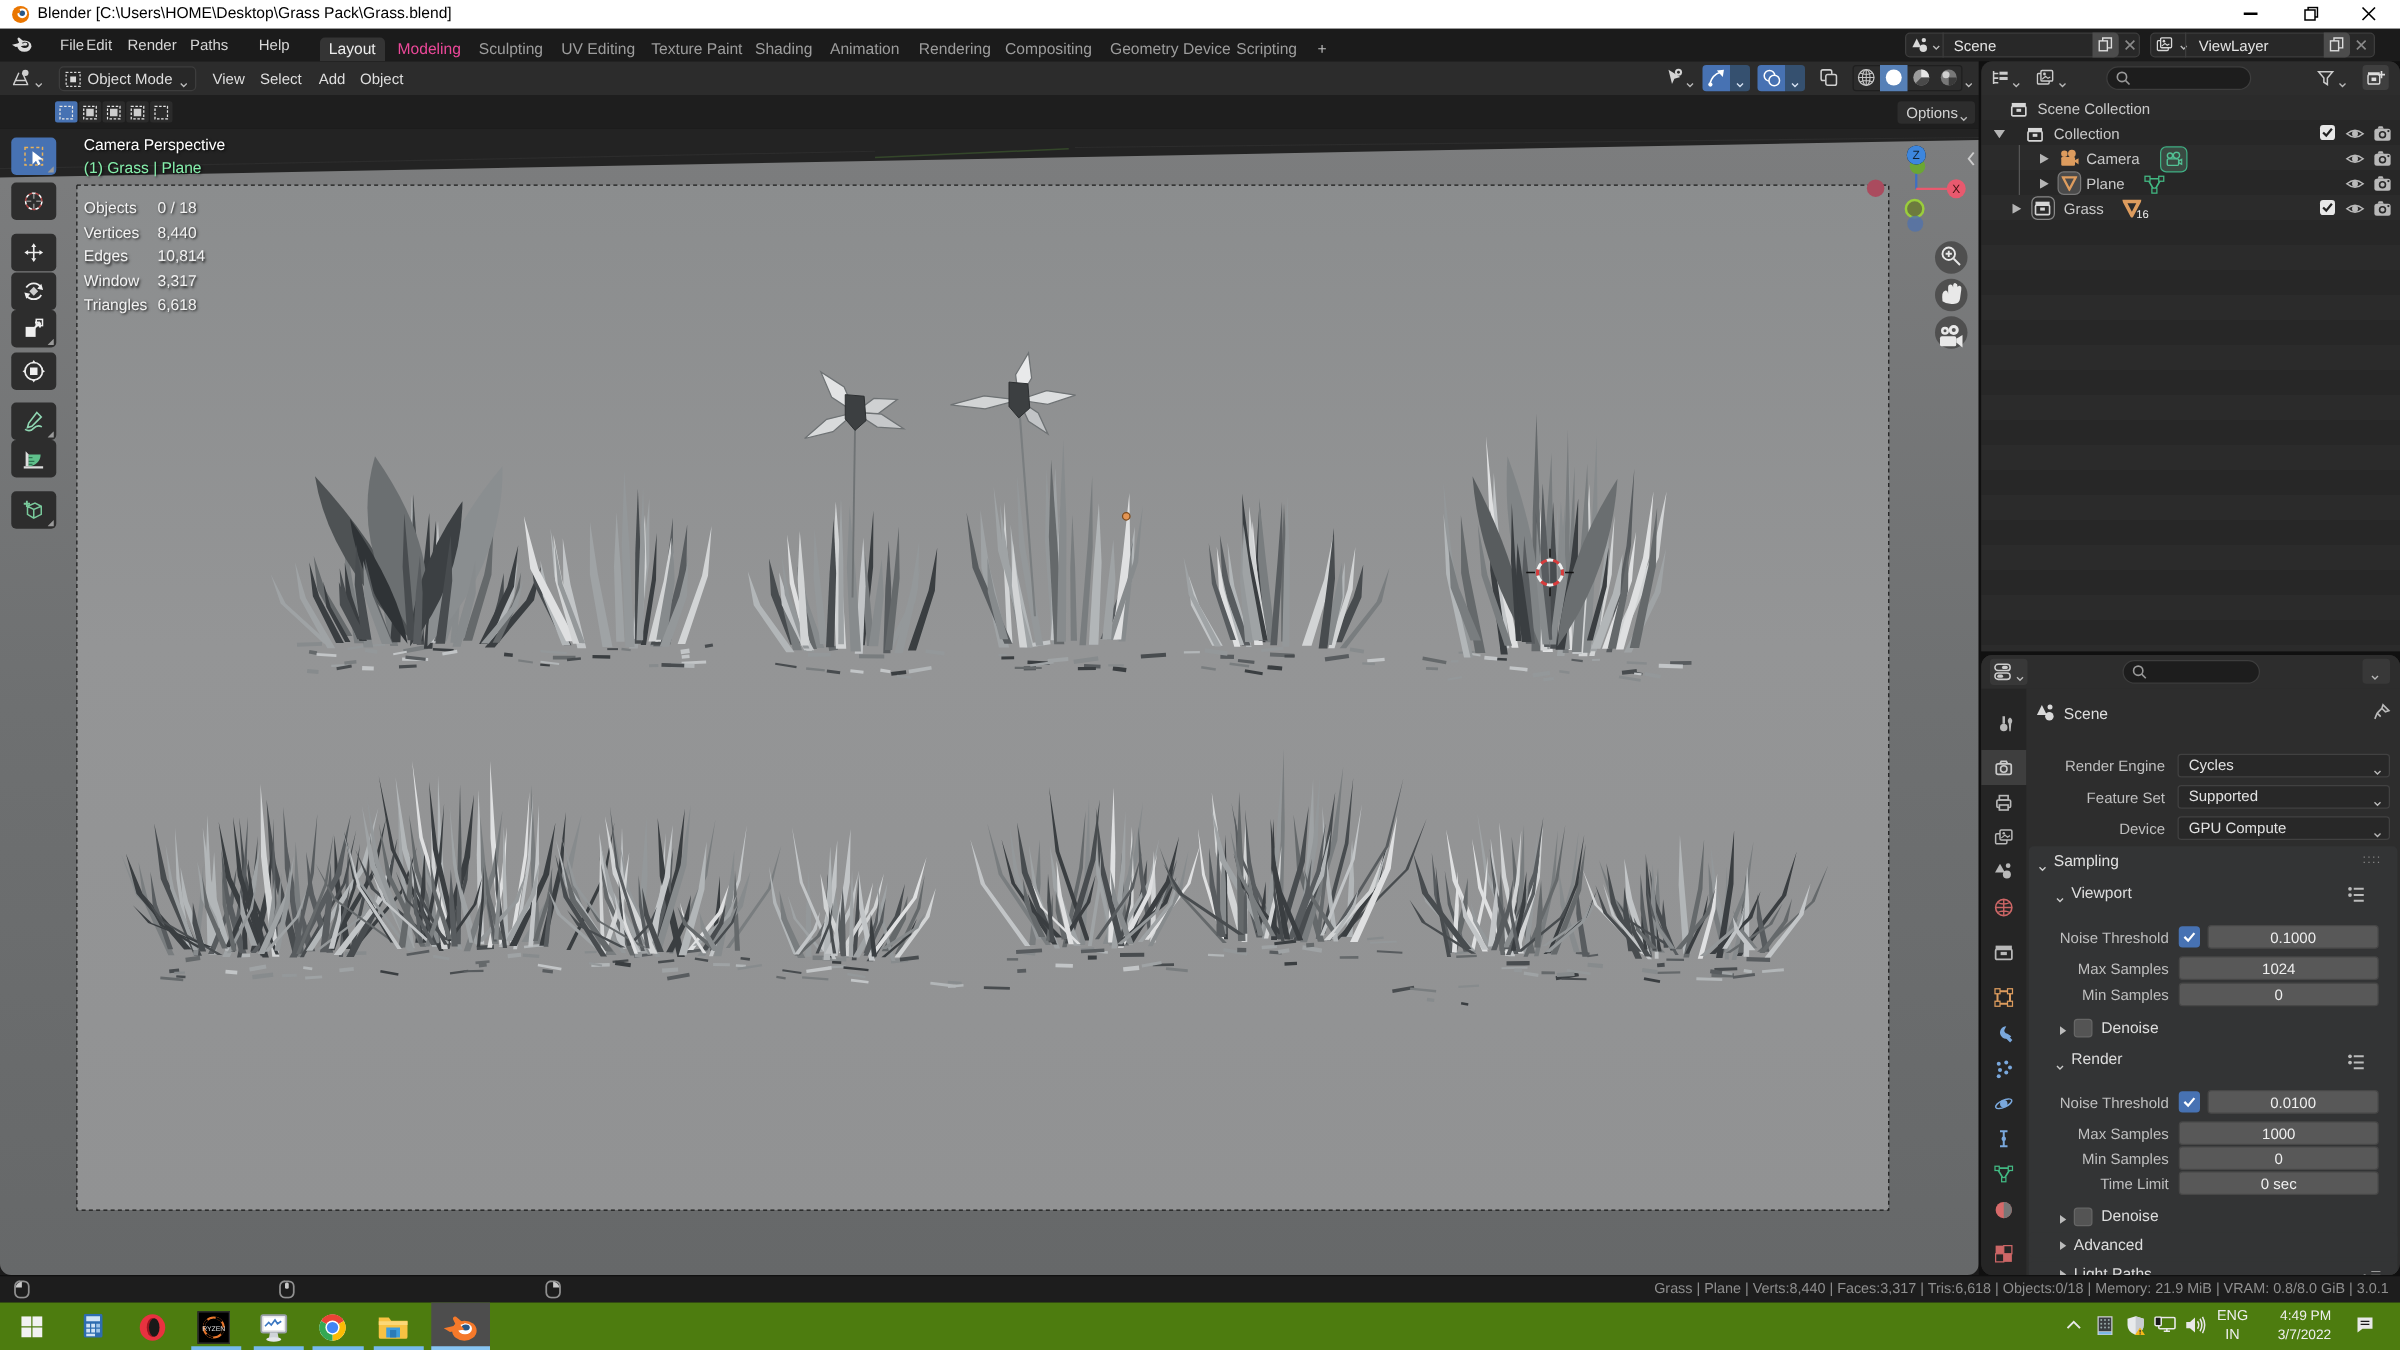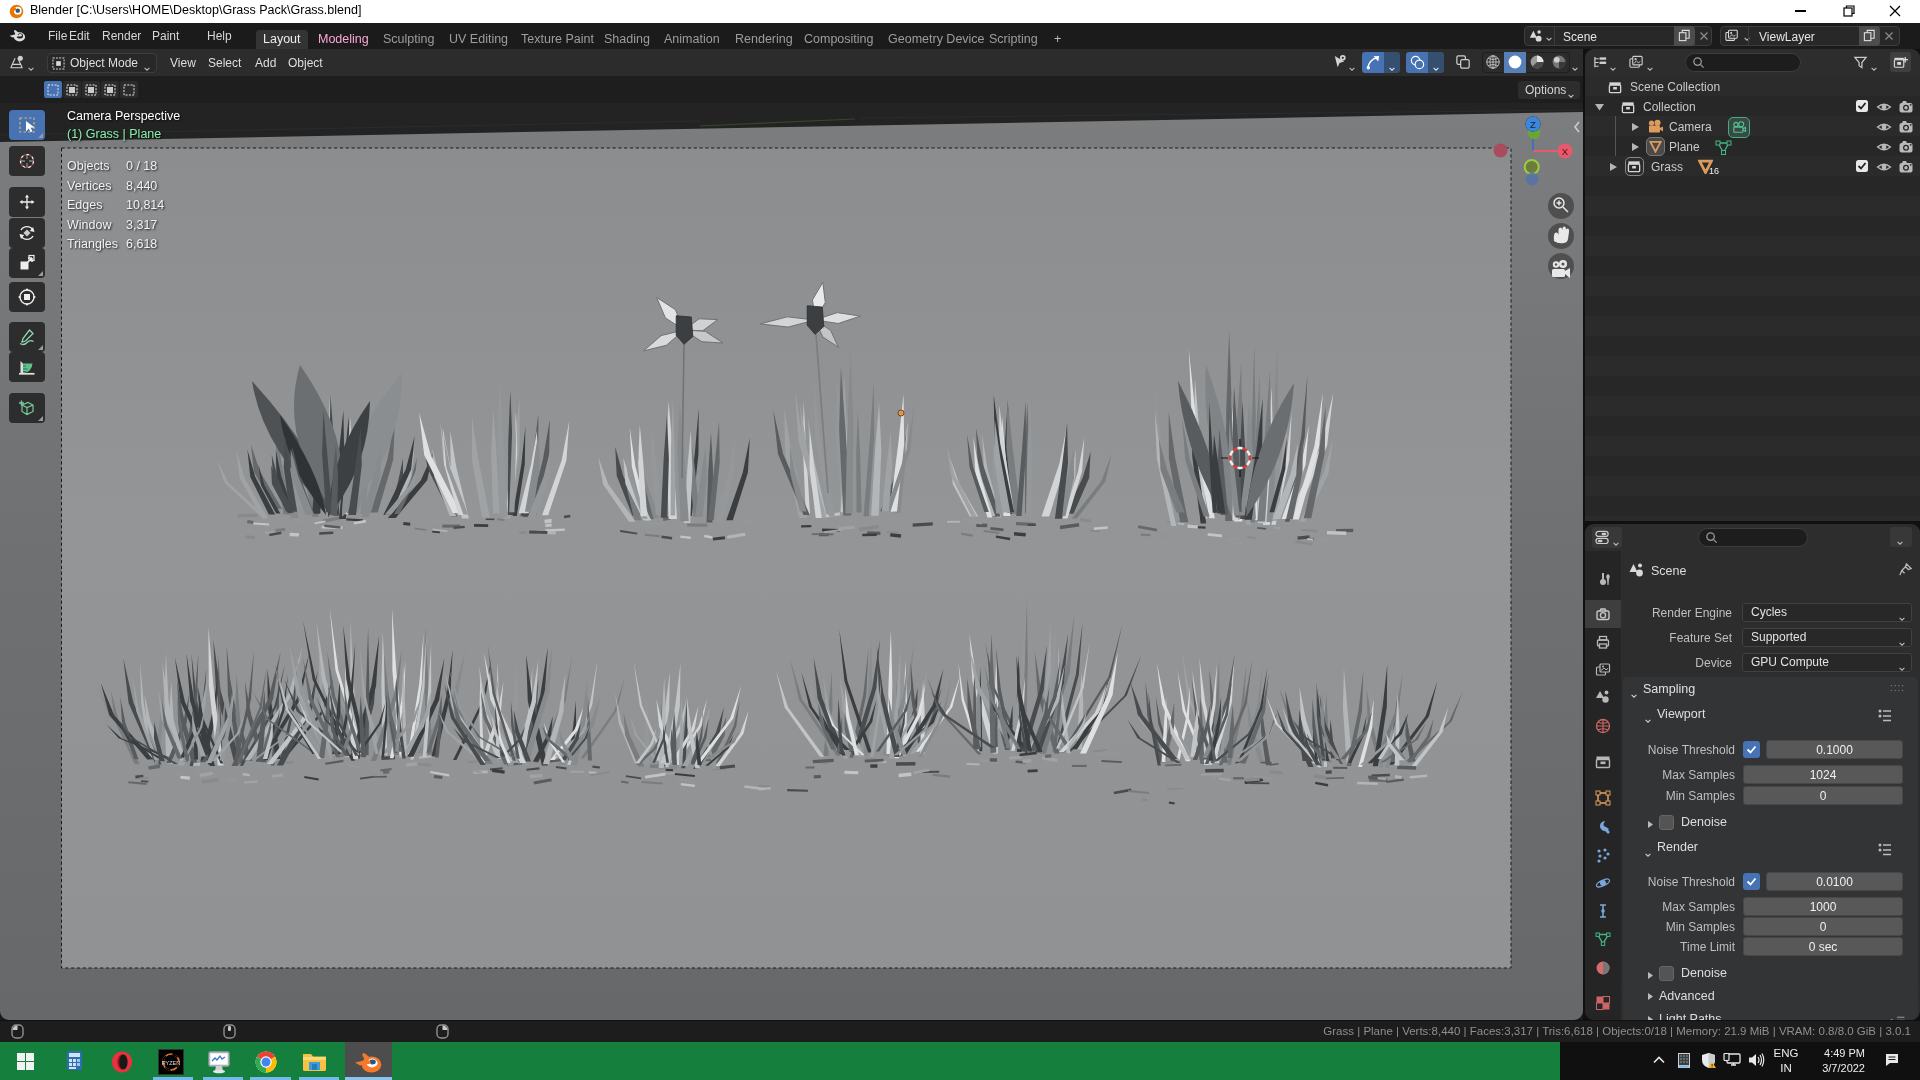--- a/index.html
+++ b/index.html
@@ -1,20 +1,20 @@
 <!DOCTYPE html>
 <html><head><meta charset="utf-8"><style>
 *{margin:0;padding:0;box-sizing:border-box}
 html,body{width:1920px;height:1080px;overflow:hidden;background:#101010;
   font-family:"Liberation Sans",sans-serif;-webkit-font-smoothing:antialiased}
 .abs{position:absolute}
 #titlebar{position:absolute;left:0;top:0;width:1920px;height:23px;background:#fff;color:#000}
 #topbar{position:absolute;left:0;top:23px;width:1920px;height:26px;background:#1b1b1b;color:#ccc}
 #statusbar{position:absolute;left:0;top:1021px;width:1920px;height:21px;background:#1d1d1d}
-#taskbar{position:absolute;left:0;top:1042px;width:1560px;height:38px;background:#15803d}
+#taskbar{position:absolute;left:0;top:1042px;width:1920px;height:38px;background:#4d7c0f}
 .menu{font-size:12px;color:#d6d6d6}
 .selbtn{position:absolute;top:32px;width:18px;height:17px;background:#2b2b2b;border-radius:2px}
 .hmenu{font-size:12px;color:#dedede}
 .field{position:absolute;background:#282828;border:1px solid #3d3d3d;border-radius:4px}
 .prop-label{position:absolute;font-size:12px;color:#bfbfbf;text-align:right}
 .prop-drop{position:absolute;height:19px;background:#282828;border:1px solid #414141;
   border-radius:3px;color:#e2e2e2;font-size:12px;line-height:17px;padding-left:8px}
 .prop-num{position:absolute;height:19px;background:#585858;border-radius:3px;color:#f0f0f0;
   font-size:12px;line-height:19px;text-align:center;border:1px solid #474747}
 .olrow{position:absolute;left:0;width:337px;height:20px;font-size:12px;color:#c9c9c9}
@@ -40,25 +40,25 @@
     <svg class="abs" style="left:9px;top:4px" width="18" height="18" viewBox="0 0 30 24">
       <ellipse cx="17.5" cy="13.5" rx="9.4" ry="7.6" fill="#dcdcdc"></ellipse>
       <ellipse cx="18" cy="11.8" rx="5.4" ry="4.2" fill="#1b1b1b"></ellipse>
       <ellipse cx="18.6" cy="10.8" rx="3" ry="2.2" fill="#dcdcdc"></ellipse>
       <path d="M1,11.5 L14,8.5 L17.5,12.5 L6,14.5 Z" fill="#dcdcdc"></path>
       <path d="M8.5,4.5 Q7.8,3 9.2,2.3 Q10.6,1.8 11.6,2.9 L17.5,8 L11,9.5 Z" fill="#dcdcdc"></path>
     </svg>
     <div class="abs menu" style="left:48px;top:6px">File</div>
     <div class="abs menu" style="left:69px;top:6px">Edit</div>
     <div class="abs menu" style="left:102px;top:6px">Render</div>
-    <div class="abs menu" style="left:152px;top:6px">Paint</div>
+    <div class="abs menu" style="left:152px;top:6px">Paths</div>
     <div class="abs menu" style="left:207px;top:6px">Help</div>
     <div class="abs" style="left:256px;top:7px;width:52px;height:19px;background:#343434;border-radius:4px 4px 0 0"></div>
     <div class="abs" style="left:263px;top:9px;font-size:12.5px;color:#ededed">Layout</div>
-    <div class="abs" style="left:318px;top:9px;font-size:12.5px;color:#f9a8d4">Modeling</div>
+    <div class="abs" style="left:318px;top:9px;font-size:12.5px;color:#ec4899">Modeling</div>
     <div class="abs" style="left:383px;top:9px;font-size:12.5px;color:#9d9d9d">Sculpting</div>
     <div class="abs" style="left:449px;top:9px;font-size:12.5px;color:#9d9d9d">UV Editing</div>
     <div class="abs" style="left:521px;top:9px;font-size:12.5px;color:#9d9d9d">Texture Paint</div>
     <div class="abs" style="left:604px;top:9px;font-size:12.5px;color:#9d9d9d">Shading</div>
     <div class="abs" style="left:664px;top:9px;font-size:12.5px;color:#9d9d9d">Animation</div>
     <div class="abs" style="left:735px;top:9px;font-size:12.5px;color:#9d9d9d">Rendering</div>
     <div class="abs" style="left:804px;top:9px;font-size:12.5px;color:#9d9d9d">Compositing</div>
     <div class="abs" style="left:888px;top:9px;font-size:12.5px;color:#9d9d9d">Geometry Device</div>
     <div class="abs" style="left:989px;top:9px;font-size:12.5px;color:#9d9d9d">Scripting</div>
     <div class="abs" style="left:1054px;top:9px;font-size:12.5px;color:#bdbdbd">+</div>

